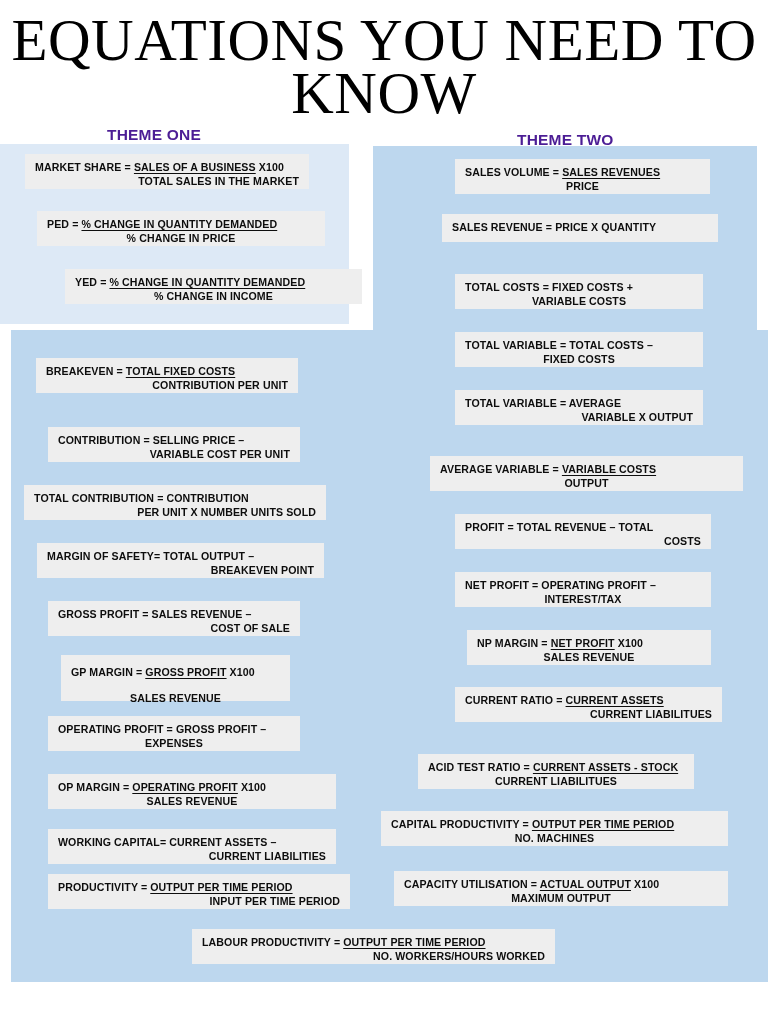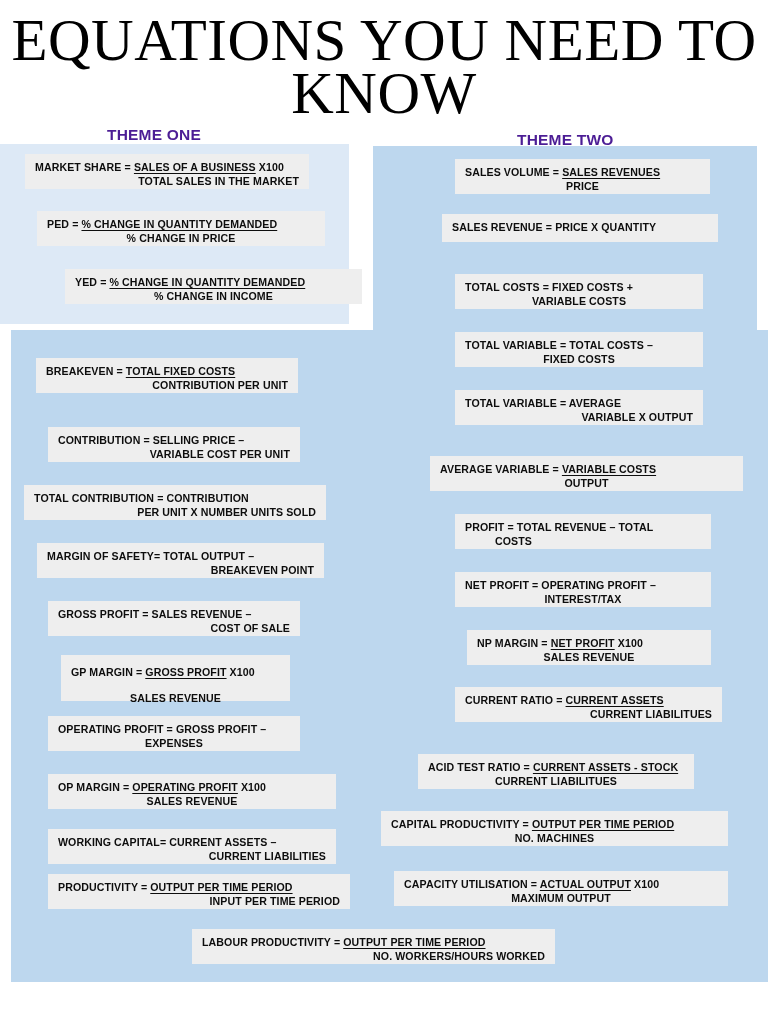--- a/index.html
+++ b/index.html
@@ -192,21 +192,21 @@
   <span class="ln r">VARIABLE X OUTPUT</span>
 </div>
 
 <div class="formula-box" style="left:430px; top:456px; width:313px; height:35px;">
   <span class="ln l"><span>AVERAGE VARIABLE = </span><u>VARIABLE COSTS</u><span></span></span>
   <span class="ln c">OUTPUT</span>
 </div>
 
 <div class="formula-box" style="left:455px; top:514px; width:256px; height:35px;">
   <span class="ln l">PROFIT = TOTAL REVENUE – TOTAL</span>
-  <span class="ln l" style="padding-left:30px;">COSTS</span>
+  <span class="ln l" style="padding-left:30px;text-align:right;">COSTS</span>
 </div>
 
 <div class="formula-box" style="left:455px; top:572px; width:256px; height:35px;">
   <span class="ln l">NET PROFIT = OPERATING PROFIT –</span>
   <span class="ln c">INTEREST/TAX</span>
 </div>
 
 <div class="formula-box" style="left:467px; top:630px; width:244px; height:35px;">
   <span class="ln l"><span>NP MARGIN = </span><u>NET PROFIT</u><span> X100</span></span>
   <span class="ln c">SALES REVENUE</span>

